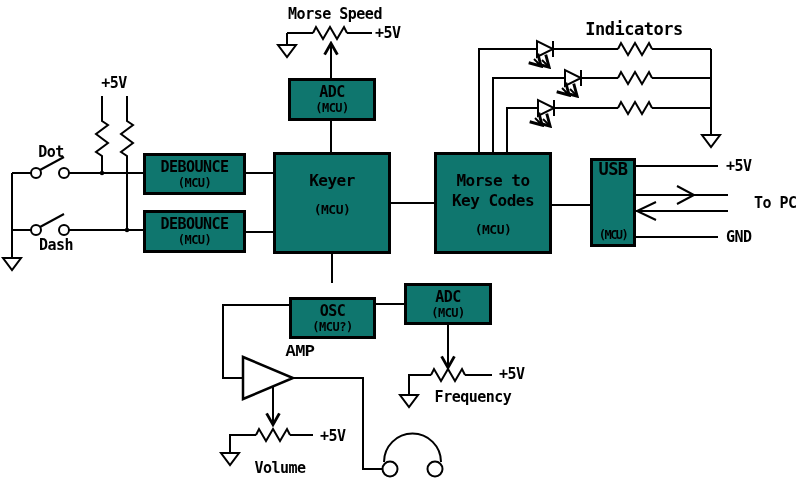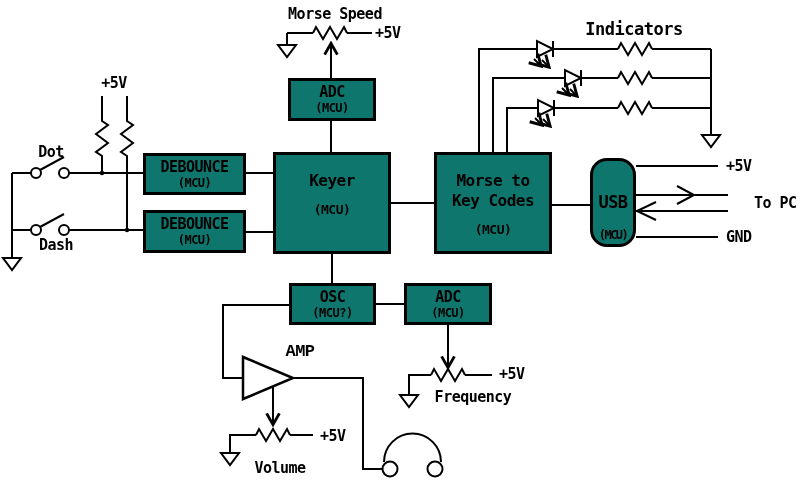--- a/index.html
+++ b/index.html
@@ -12,21 +12,21 @@
   .box{
     position:absolute;box-sizing:border-box;border:3px solid #000;background:#0f766e;
     display:flex;flex-direction:column;align-items:center;justify-content:center;
     text-align:center;color:#000;
   }
   .box .t1{font-size:15px;font-weight:bold;line-height:17px;letter-spacing:-0.5px;white-space:nowrap;}
   .box .t2{font-size:12px;font-weight:bold;line-height:14px;letter-spacing:-0.5px;white-space:nowrap;}
   .box.big{justify-content:flex-start;padding-top:16px;}
   .box.big .t1{font-size:16px;line-height:20px;}
   .box.big .t2{margin-top:12px;font-size:13px;}
-  .box.usb{justify-content:center;border-radius:17px;}
+  .box.usb{justify-content:flex-start;}
   .box.usb .t1{font-size:17px;}
   .box.usb .t2{position:absolute;bottom:2px;left:0;right:0;letter-spacing:-1.5px;}
   .lbl{
     position:absolute;color:#000;font-weight:bold;font-size:15px;line-height:16px;
     white-space:nowrap;letter-spacing:-0.5px;
   }
   .lbl.center{transform:translate(-50%,-50%);}
   .lbl.west{transform:translate(0,-50%);}
   .lbl.large{font-size:17px;}
 </style>
@@ -189,21 +189,21 @@
 </div>
 <div class="box big" style="left:434px;top:152px;width:118px;height:102px;">
   <div class="t1">Morse to</div>
   <div class="t1">Key Codes</div>
   <div class="t2">(MCU)</div>
 </div>
 <div class="box usb" style="left:590px;top:158px;width:46px;height:89px;">
   <div class="t1">USB</div>
   <div class="t2">(MCU)</div>
 </div>
-<div class="box" style="left:289px;top:283px;width:87px;height:42px;">
+<div class="box" style="left:289px;top:297px;width:87px;height:42px;">
   <div class="t1">OSC</div>
   <div class="t2">(MCU?)</div>
 </div>
 <div class="box" style="left:404px;top:283px;width:88px;height:42px;">
   <div class="t1">ADC</div>
   <div class="t2">(MCU)</div>
 </div>
 
 <div class="lbl center" style="left:335px;top:14px;">Morse Speed</div>
 <div class="lbl west" style="left:375px;top:33px;">+5V</div>

